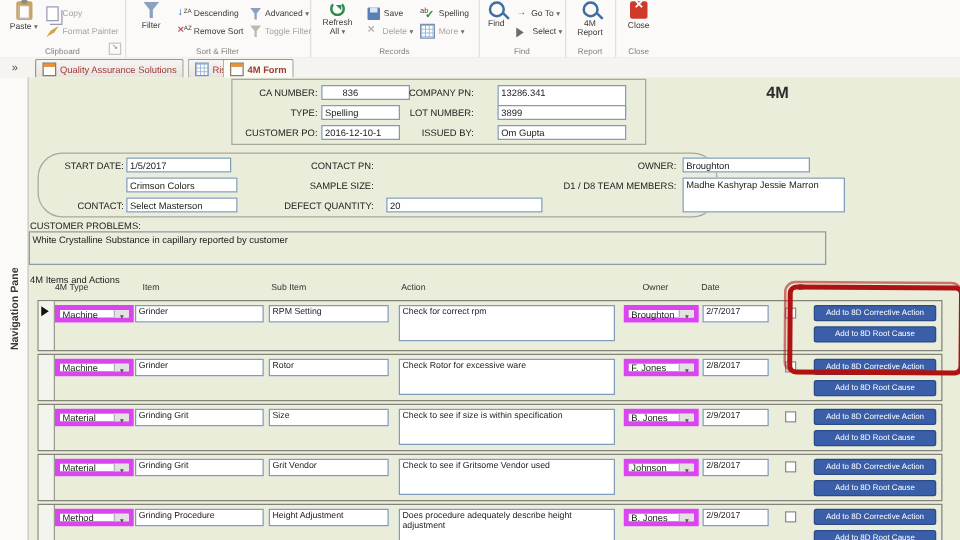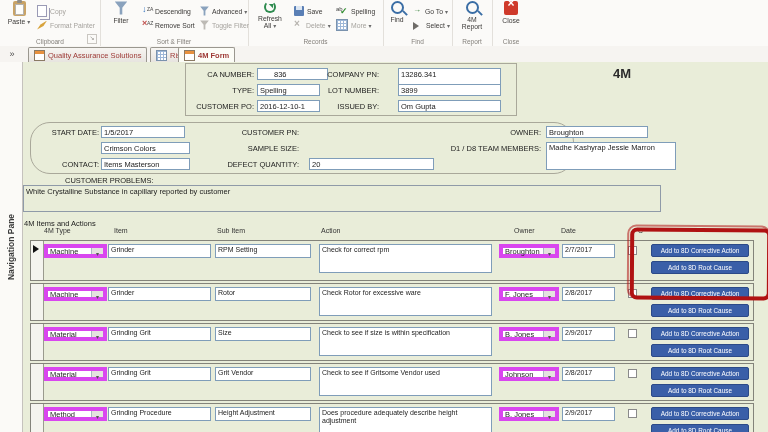--- a/index.html
+++ b/index.html
@@ -267,34 +267,34 @@
     </div>
 
     <div class="bigtitle" style="left:570px;top:4px;width:60px;text-align:center;">4M</div>
 
     <div class="panel" style="left:8px;top:60px;width:544px;height:52px;border-radius:20px;">
       <div class="flabel" style="left:2px;top:5px;width:66px;">START DATE:</div>
       <div class="fbox" style="left:70px;top:3px;width:84px;height:12px;">1/5/2017</div>
       <div class="flabel" style="left:2px;top:21px;width:66px;margin-top:46px;">CUSTOMER:</div>
       <div class="fbox" style="left:70px;top:19px;width:89px;height:12px;">Crimson Colors</div>
       <div class="flabel" style="left:2px;top:37px;width:66px;">CONTACT:</div>
-      <div class="fbox" style="left:70px;top:35px;width:89px;height:12px;">Items Masterson</div>
-
-      <div class="flabel" style="left:170px;top:5px;width:98px;">CUSTOMER PN:</div>
+      <div class="fbox" style="left:70px;top:35px;width:89px;height:12px;">Select Masterson</div>
+
+      <div class="flabel" style="left:170px;top:5px;width:98px;">CONTACT PN:</div>
       <div class="flabel" style="left:170px;top:21px;width:98px;">SAMPLE SIZE:</div>
       <div class="flabel" style="left:170px;top:37px;width:98px;">DEFECT QUANTITY:</div>
       <div class="fbox" style="left:278px;top:35px;width:125px;height:12px;">20</div>
 
       <div class="flabel" style="left:400px;top:5px;width:110px;">OWNER:</div>
       <div class="fbox" style="left:515px;top:3px;width:102px;height:12px;">Broughton</div>
       <div class="flabel" style="left:400px;top:21px;width:110px;">D1 / D8 TEAM MEMBERS:</div>
       <div class="fbox multi" style="left:515px;top:19px;width:130px;height:28px;">Madhe Kashyrap Jessie Marron</div>
     </div>
 
-    <div class="flabel" style="left:2px;top:114px;text-align:left;padding-left:41px;">CUSTOMER PROBLEMS:</div>
+    <div class="flabel" style="left:2px;top:114px;text-align:left;">CUSTOMER PROBLEMS:</div>
     <div class="panel" style="left:1px;top:123px;width:638px;height:27px;background:#e9edd9;border-color:#8f9aa8;">
       <div style="font-size:7.5px;padding:1px 2px;">White Crystalline Substance in capillary reported by customer</div>
     </div>
 
     <div class="flabel" style="left:2px;top:157px;text-align:left;">4M Items and Actions</div>
 
     <div id="tblhead">
       <span style="left:14px;">4M Type</span>
       <span style="left:84px;">Item</span>
       <span style="left:187px;">Sub Item</span>

